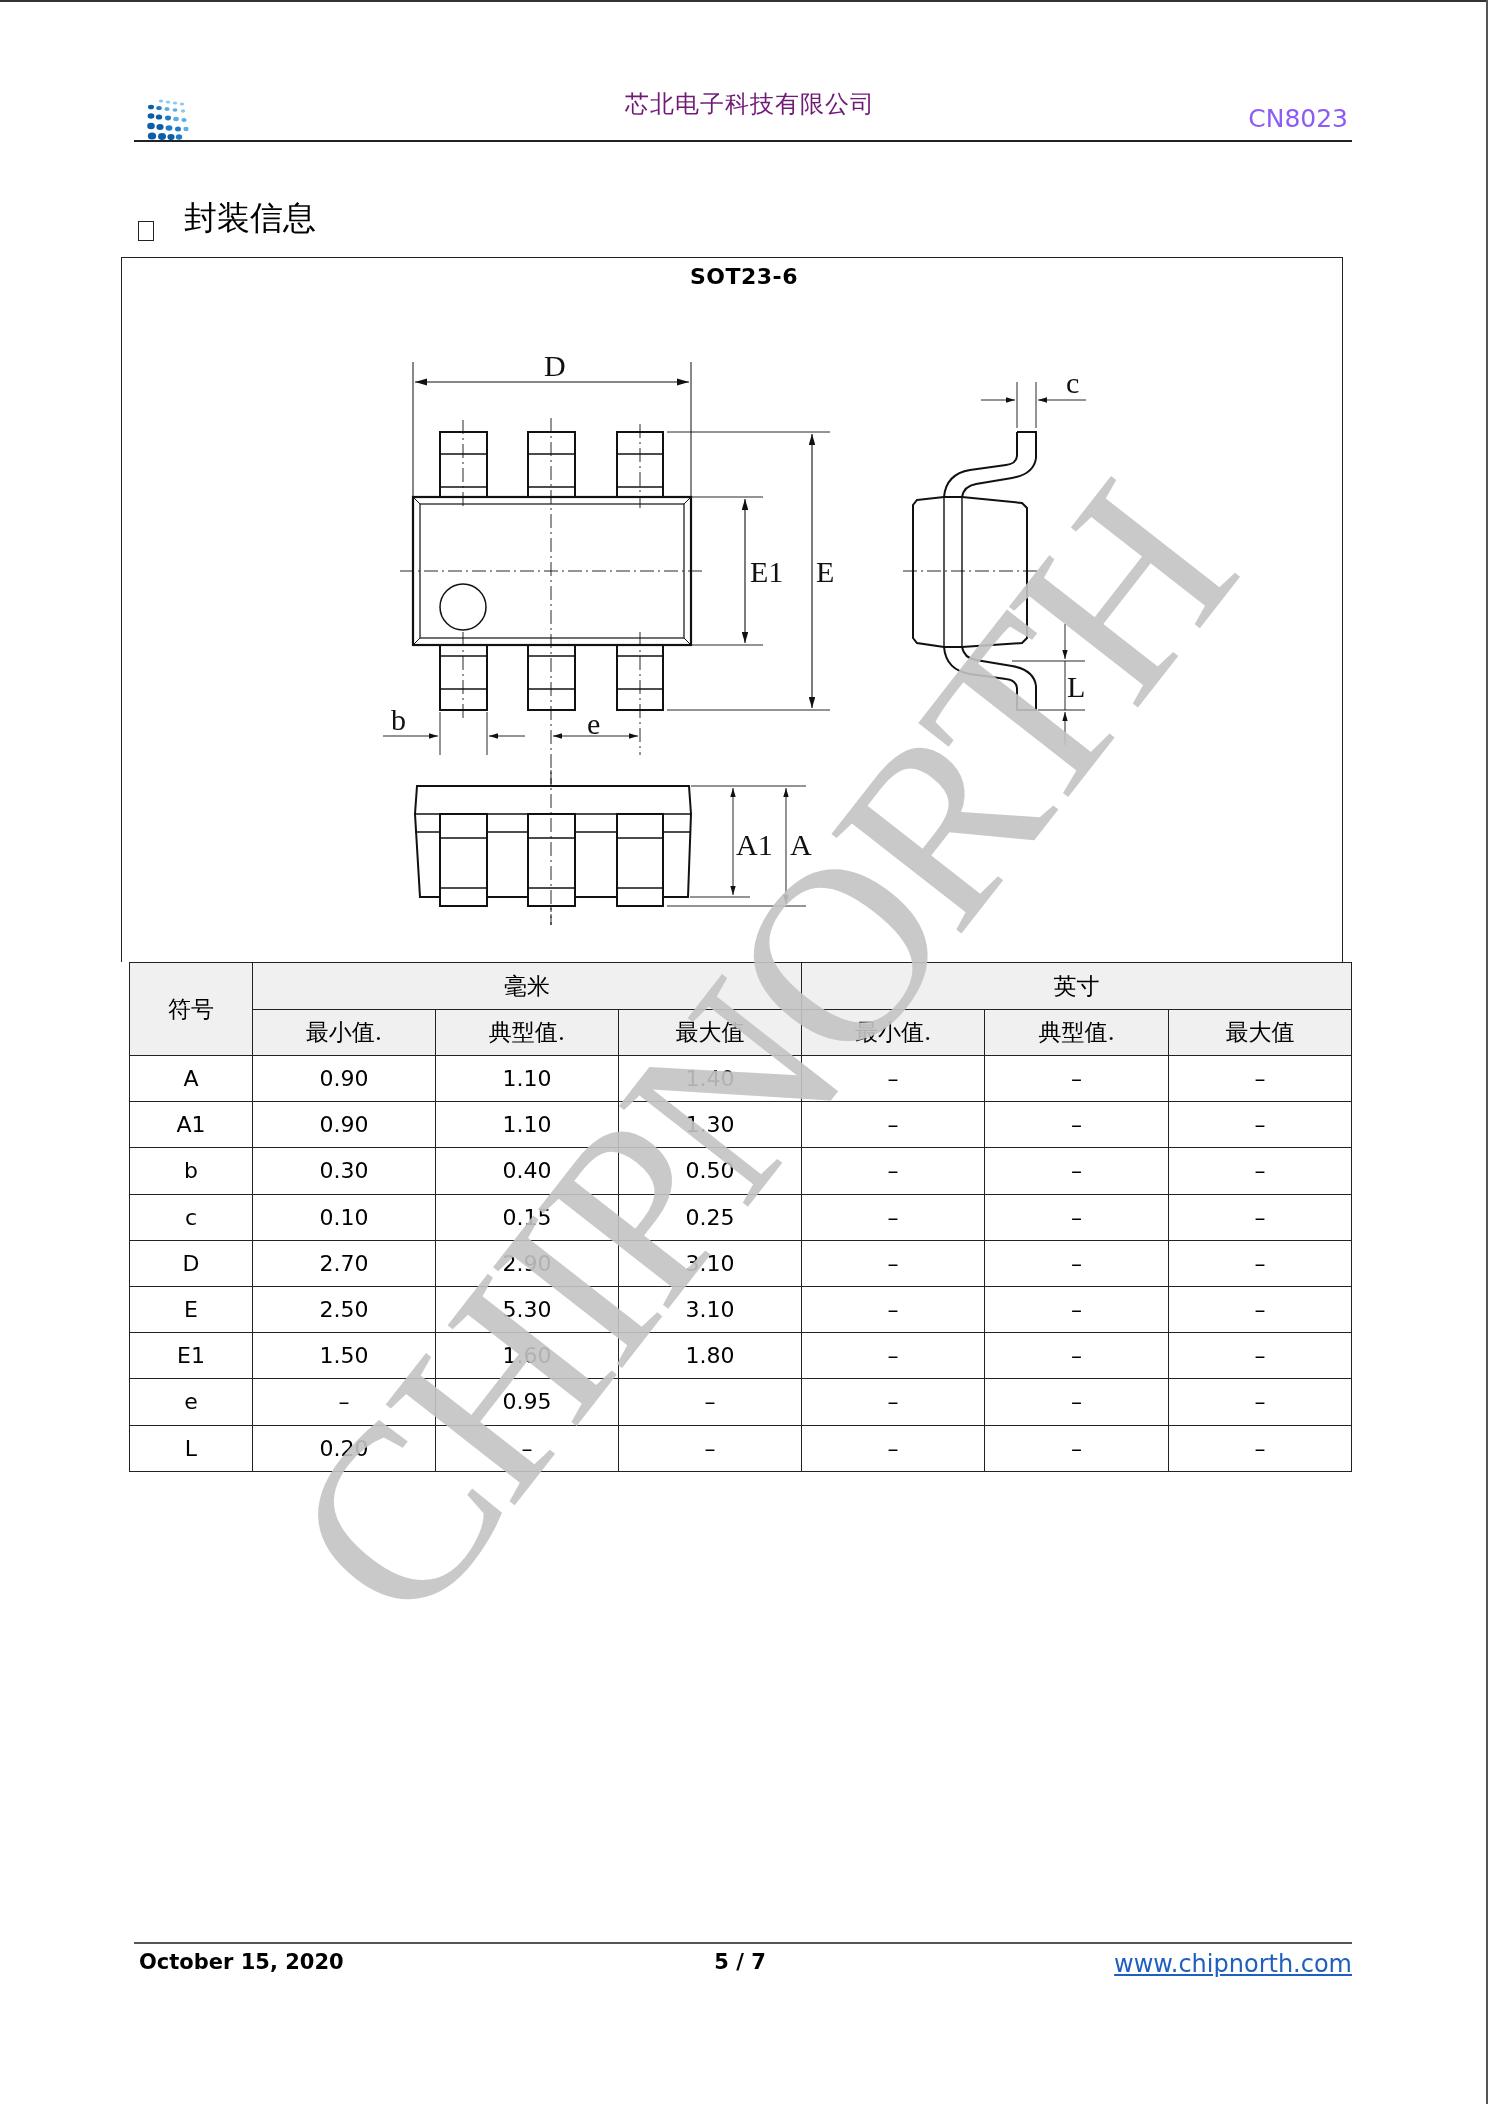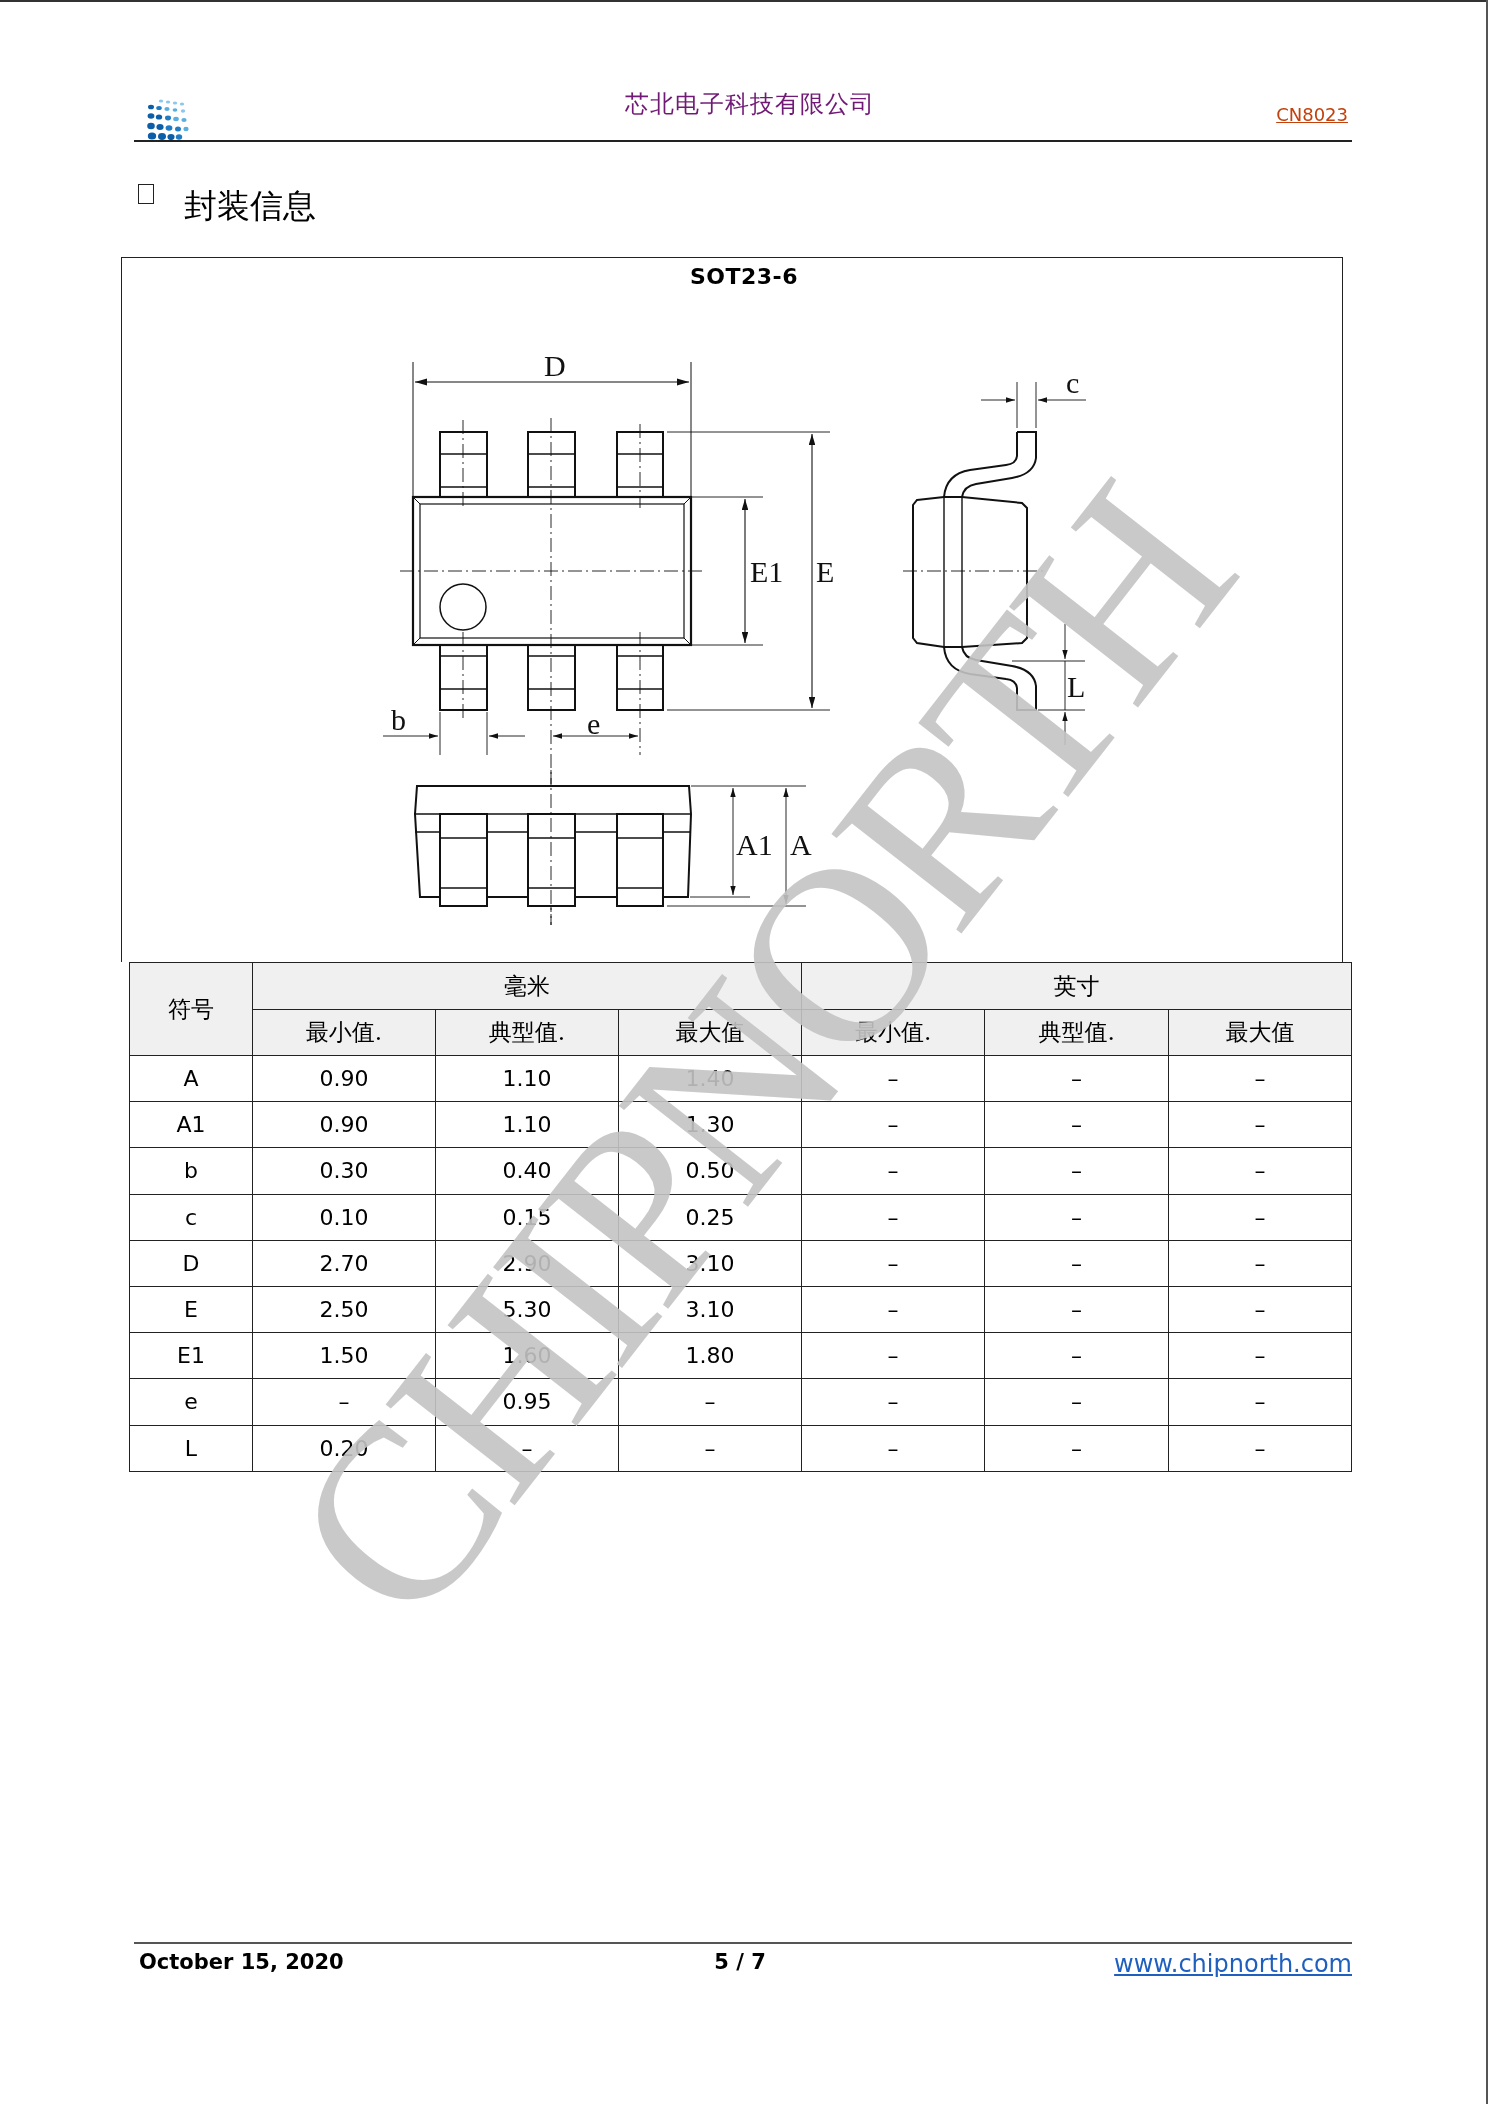--- a/index.html
+++ b/index.html
@@ -6,25 +6,25 @@
   body {
     width: 1488px; height: 2104px; position: relative; background: #ffffff;
     overflow: hidden; font-family: "DejaVu Sans", "Liberation Sans", sans-serif; color: #000;
   }
   .page-border-top { position: absolute; left: 0; top: 0; width: 1488px; height: 2px; background: #333; }
   .page-border-right { position: absolute; right: 0; top: 0; width: 2px; height: 2104px; background: #555; }
 
   
   .logo { position: absolute; left: 145px; top: 98px; width: 46px; height: 42px; }
   .header-company { position: absolute; left: 560px; width: 380px; top: 88px; text-align: center; font-size: 24px; color: #701a75; letter-spacing: 1px; }
-  .header-doc { position: absolute; right: 140px; top: 104px; font-size: 18px; color: #c2410c; font-family: "DejaVu Sans", sans-serif; text-decoration: underline; }
+  .header-doc { position: absolute; right: 140px; top: 104px; font-size: 25px; color: #8b5cf6; font-family: "DejaVu Sans", sans-serif; }
   .header-line { position: absolute; left: 134px; width: 1218px; top: 140px; height: 2px; background: #222; }
 
   
-  .section { position: absolute; left: 138px; top: 184px; display: flex; align-items: flex-start; }
+  .section { position: absolute; left: 138px; top: 196px; display: flex; align-items: flex-end; }
   .section-box { width: 16px; height: 20px; border: 1.5px solid #222; box-sizing: border-box; margin-right: 30px; }
   .section-title { font-size: 33px; font-family: "DejaVu Serif", serif; }
 
   
   .pkg-box { position: absolute; left: 121px; top: 257px; width: 1222px; height: 705px; border: 1.5px solid #222; border-bottom: none; box-sizing: border-box; }
   .pkg-title { position: absolute; left: 0; right: 0; top: 264px; text-align: center; font-weight: bold; font-size: 22px; letter-spacing: 0.5px; }
   .drawing { position: absolute; left: 0; top: 0; width: 1488px; height: 1000px; pointer-events: none; }
 
   
   table.dims {

